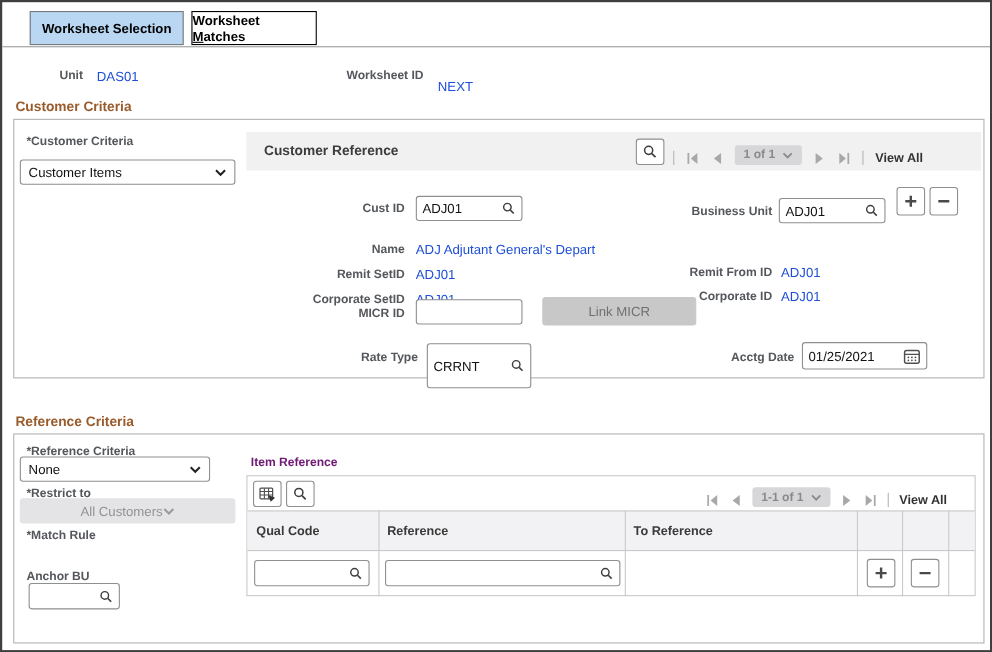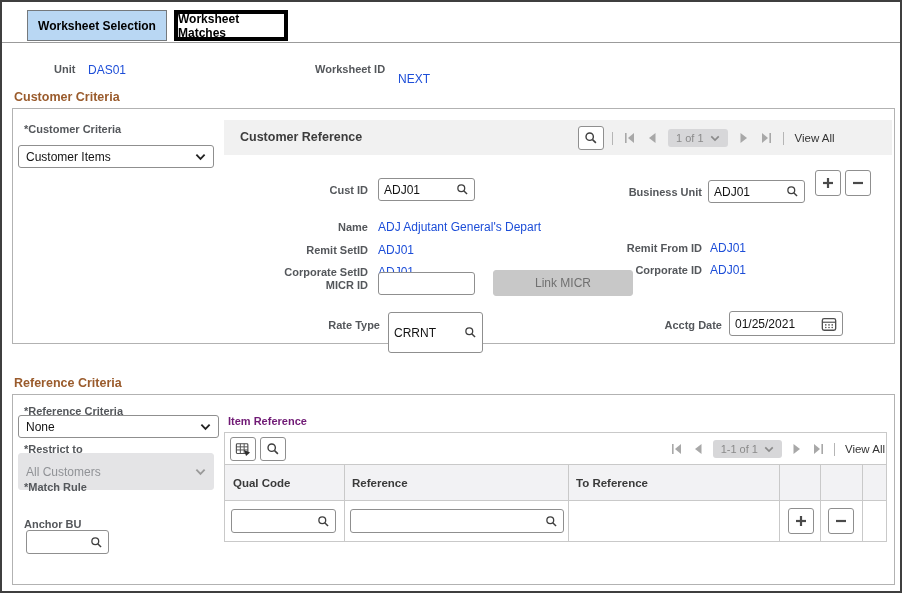--- a/index.html
+++ b/index.html
@@ -9,35 +9,35 @@
     font-family:"Liberation Sans", sans-serif; overflow:hidden;
   }
   .abs{position:absolute;}
   .lbl{font-size:11px;font-weight:bold;color:#54575b;white-space:nowrap;}
   .val{font-size:12px;color:#1d4ed8;white-space:nowrap;}
   .sechead{font-size:12.5px;font-weight:bold;color:#9a5b2c;white-space:nowrap;}
   .gbox{border:1px solid #b2b2b2;background:#fff;box-sizing:border-box;}
   .tab{box-sizing:border-box;display:flex;align-items:center;justify-content:center;
        font-size:12px;font-weight:bold;color:#000;cursor:pointer;}
   .tab.active{background:#b9d7f3;border:1px solid #75797c;}
-  .tab.inactive{background:#fff;border:4px solid #000000;}
+  .tab.inactive{background:#fff;border:1px solid #000000;}
   .rule{border-top:1px solid #9b9b9b;height:0;}
   .field{box-sizing:border-box;border:1px solid #8f8f8f;border-radius:3px;background:#fff;
          display:flex;align-items:center;padding:0 5px;}
   .field input{border:none;outline:none;background:transparent;width:100%;
          font-family:"Liberation Sans", sans-serif;font-size:12px;color:#121212;padding:0;}
   .selectbox{box-sizing:border-box;border:1px solid #8f8f8f;border-radius:3px;background:#fff;
          display:flex;align-items:center;justify-content:space-between;padding:0 7px;
          font-size:12px;color:#121212;cursor:pointer;}
   .selectbox.disabled{background:#e4e4e6;border-color:#e4e4e6;color:#909296;cursor:default;}
   .iconbtn{box-sizing:border-box;border:1px solid #8f8f8f;border-radius:3px;background:#fff;
          display:flex;align-items:center;justify-content:center;cursor:pointer;}
   .pill{background:#d7d7d9;border-radius:3px;display:flex;align-items:center;gap:6px;
         padding:3px 8px;font-size:11px;color:#8a8a8a;cursor:pointer;}
-  .navflex{display:flex;align-items:center;gap:11px;}
+  .navflex{display:flex;align-items:flex-end;gap:11px;font-weight:bold;}
   .vsep{width:1px;height:13px;background:#b5b5b5;}
   .viewall{font-size:11.5px;color:#333;cursor:pointer;white-space:nowrap;}
   .bar{background:#f1f1f1;}
   .btn-gray{box-sizing:border-box;background:#c8c8c8;border:1px solid #c8c8c8;border-radius:3px;
         display:flex;align-items:center;justify-content:center;font-size:12px;color:#707070;}
   .pm{box-sizing:border-box;border:1px solid #8f8f8f;border-radius:3px;background:#fff;
         display:flex;align-items:center;justify-content:center;cursor:pointer;}
   .r{text-align:right;}
   .gridwrap{box-sizing:border-box;border:1px solid #c9c9c9;background:#fff;}
   .ghead{background:#f2f2f4;border-top:1px solid #c9c9c9;border-bottom:1px solid #c9c9c9;box-sizing:border-box;}
@@ -205,31 +205,31 @@
           <circle cx="9" cy="13" r="0.9" fill="#4f4f4f"></circle>
           <circle cx="12.6" cy="13" r="0.9" fill="#4f4f4f"></circle>
         </svg>
     </span>
   </div>
 
   <div class="sechead abs" style="left:12px;top:374px;">Reference Criteria</div>
   <div class="gbox abs" style="left:10px;top:392px;width:883px;height:191px;"></div>
 
   <div class="lbl abs" style="left:22px;top:403px;">*Reference Criteria</div>
-  <div class="selectbox abs" style="left:16px;top:413px;width:201px;height:23px;">
+  <div class="selectbox abs" style="left:16px;top:413px;width:173px;height:23px;">
     <span>None</span>
     <span>
       <svg width="11" height="8" viewBox="0 0 12 8">
           <path d="M1.5 1.5 L6 6 L10.5 1.5" fill="none" stroke="#222" stroke-width="2"></path>
         </svg>
     </span>
   </div>
 
   <div class="lbl abs" style="left:22px;top:441px;">*Restrict to</div>
-  <div class="selectbox disabled abs" style="left:16px;top:451px;width:196px;height:37px;">
+  <div class="selectbox disabled abs" style="left:16px;top:451px;width:196px;height:23px;justify-content:center;">
     <span>All Customers</span>
     <span>
       <svg width="11" height="8" viewBox="0 0 12 8">
           <path d="M1.5 1.5 L6 6 L10.5 1.5" fill="none" stroke="#9a9a9a" stroke-width="2"></path>
         </svg>
     </span>
   </div>
 
   <div class="lbl abs" style="left:22px;top:479px;">*Match Rule</div>
 
@@ -262,21 +262,21 @@
     </div>
     <div class="iconbtn abs" style="left:35px;top:4px;width:26px;height:24px;">
       <span>
         <svg width="14" height="14" viewBox="0 0 16 16">
             <circle cx="6.5" cy="6.5" r="4.2" fill="none" stroke="#3e3e3e" stroke-width="1.6"></circle>
             <line x1="9.8" y1="9.8" x2="13.6" y2="13.6" stroke="#3e3e3e" stroke-width="1.8"></line>
           </svg>
       </span>
     </div>
 
-    <div class="navflex abs" style="top:4px;right:1px;height:24px;gap:10px;">
+    <div class="navflex abs" style="top:4px;right:25px;height:24px;gap:10px;">
       <span>
         <svg width="12" height="12" viewBox="0 0 12 12">
             <rect x="1" y="1" width="1.6" height="10" fill="#a8a8a8"></rect>
             <polygon points="10,1 4,6 10,11" fill="#a8a8a8"></polygon>
           </svg>
       </span>
       <span>
         <svg width="10" height="12" viewBox="0 0 10 12">
             <polygon points="8.5,1 2,6 8.5,11" fill="#a8a8a8"></polygon>
           </svg>

